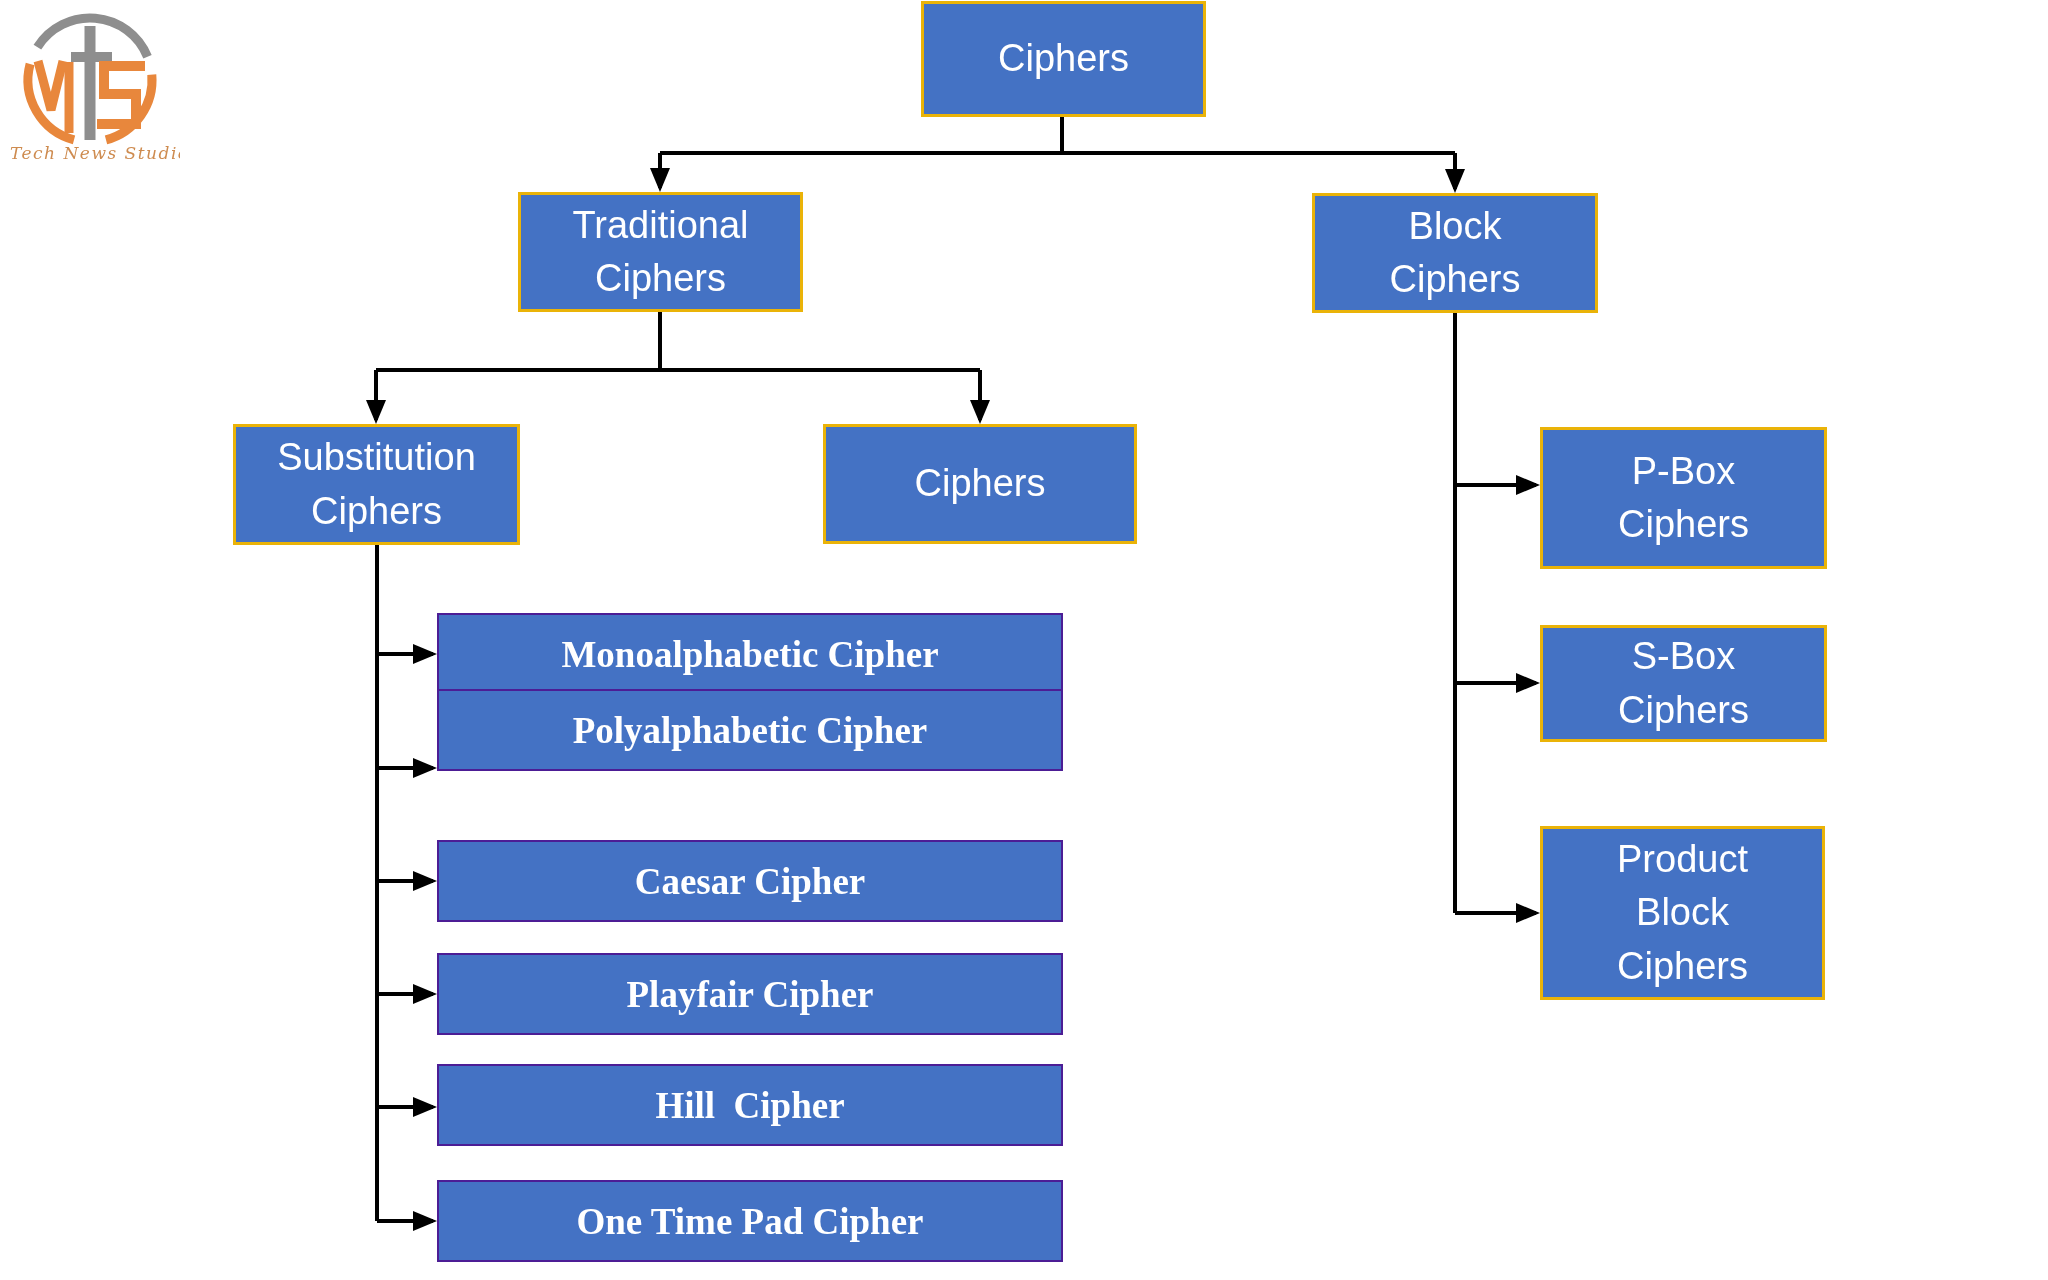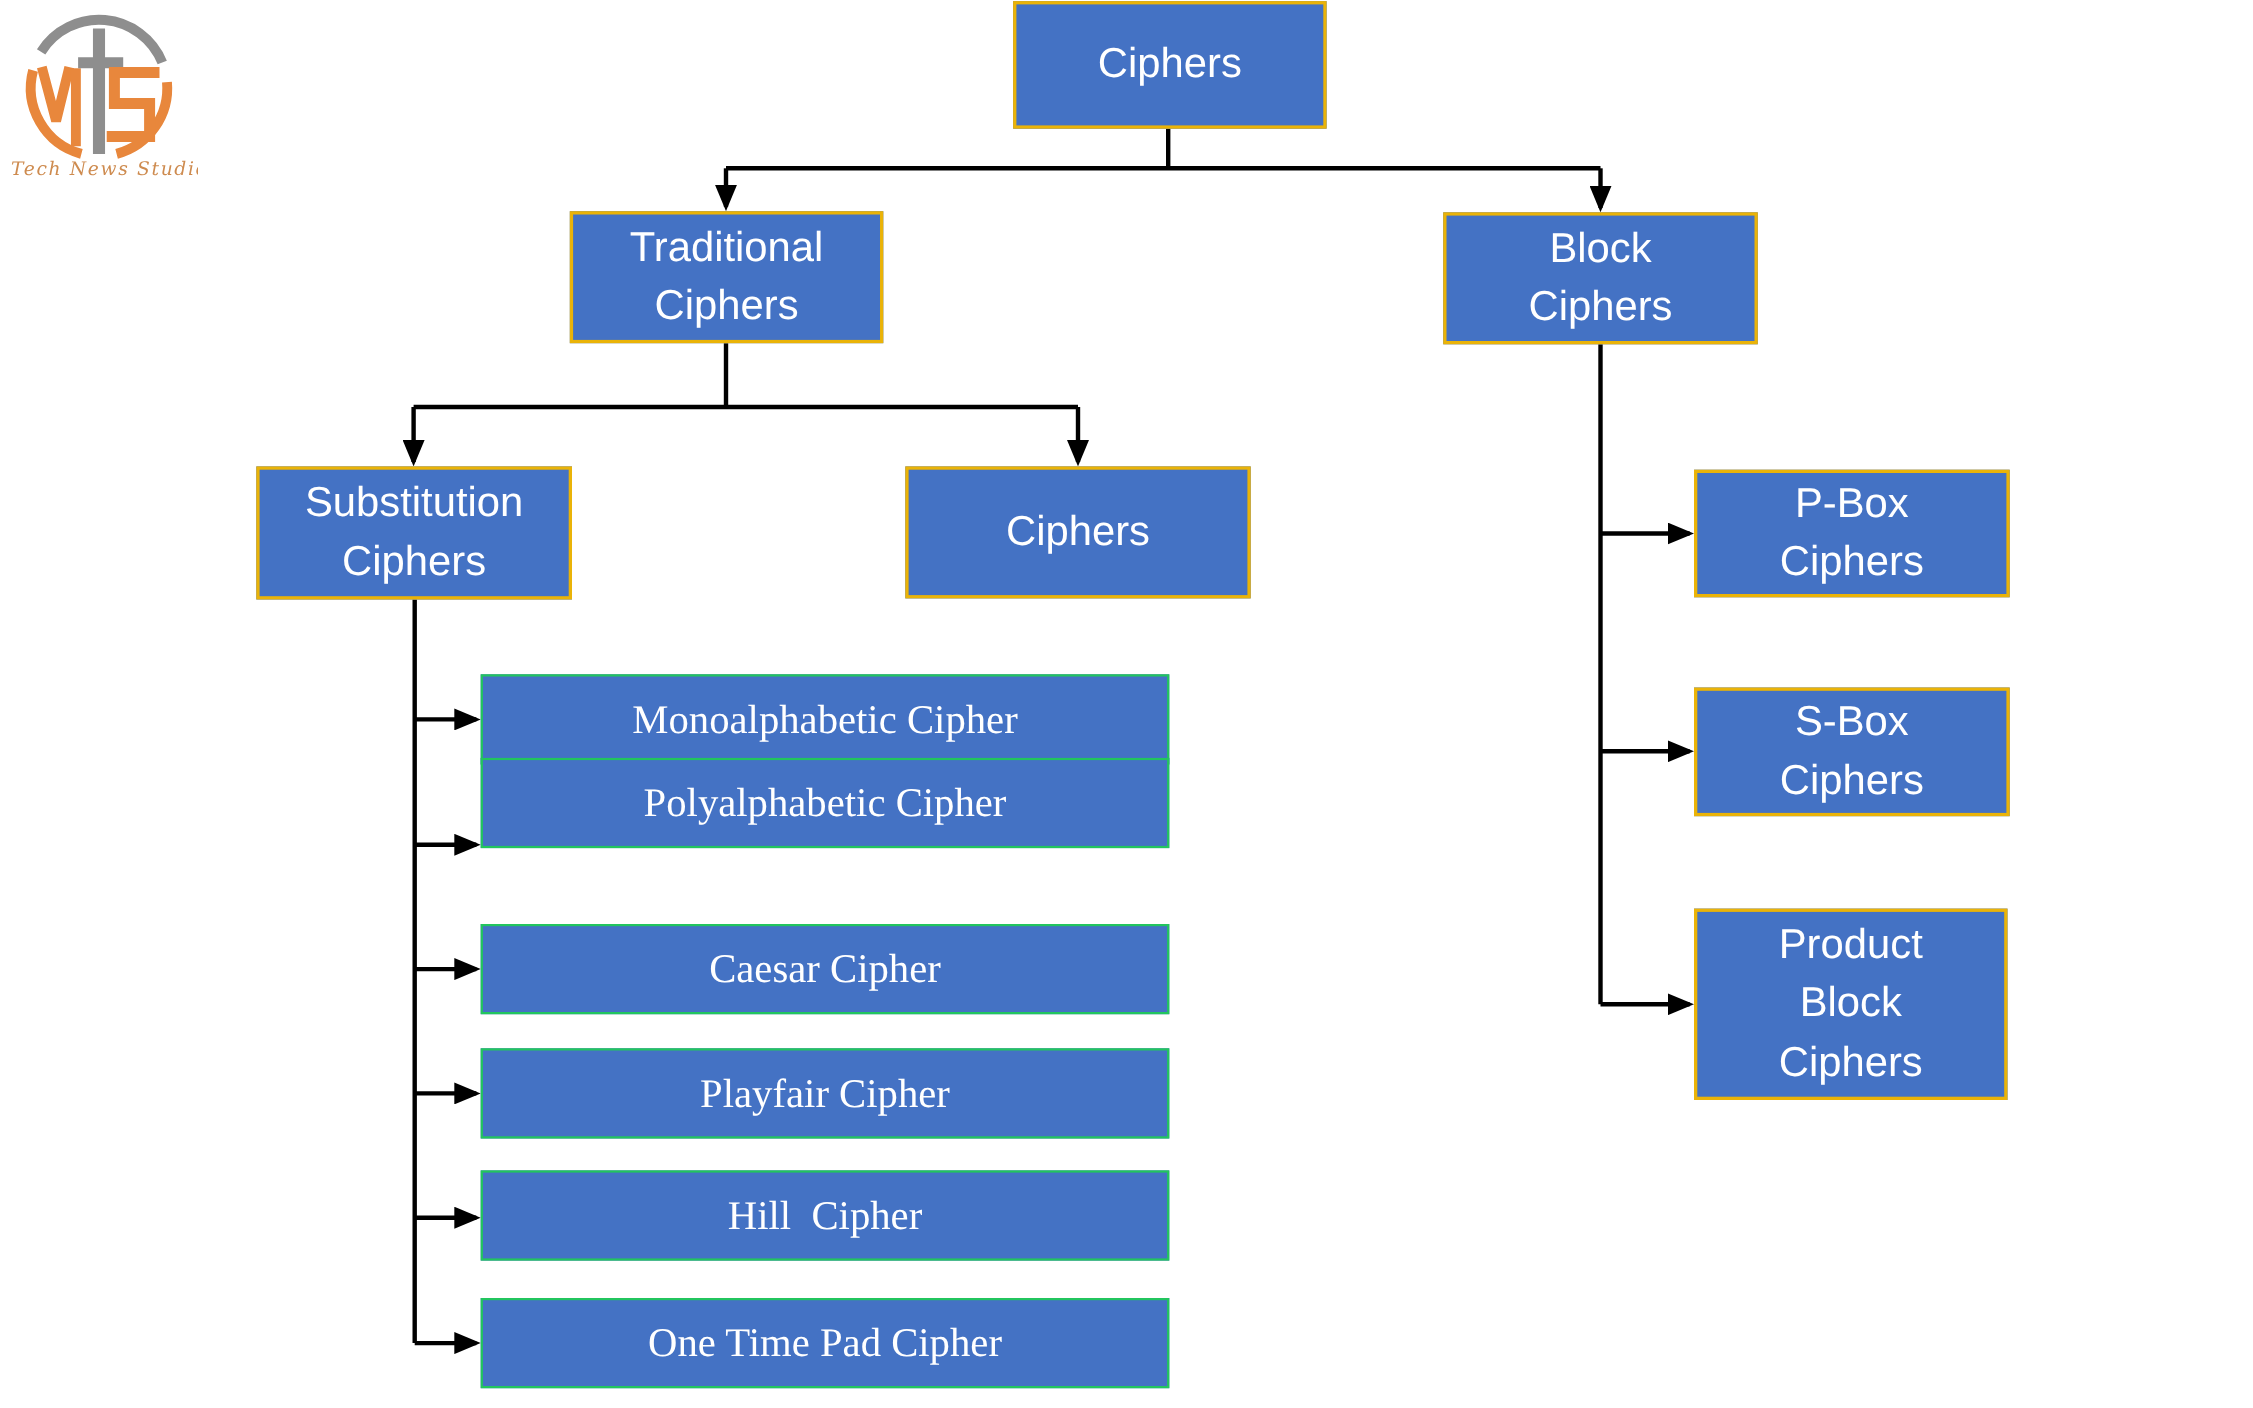--- a/index.html
+++ b/index.html
@@ -32,35 +32,35 @@
     justify-content: center;
     text-align: center;
   }
   .node.sans {
     border: 3px solid #eab308;
     font-size: 38px;
     line-height: 1.4;
     font-weight: 400;
   }
   .node.serif {
-    border: 2px solid #22c55e;
+    border: 2px solid #4c1d95;
     font-family: "Liberation Serif", serif;
-    font-weight: normal;
+    font-weight: bold;
     font-size: 37px;
     white-space: pre;
   }
   .node .ln { display: block; }
 
   
   #n-ciphers        { left: 921px;  top: 1px;    width: 285px; height: 116px; }
   #n-traditional    { left: 518px;  top: 192px;  width: 285px; height: 120px; }
   #n-block          { left: 1312px; top: 193px;  width: 286px; height: 120px; }
   #n-substitution   { left: 233px;  top: 424px;  width: 287px; height: 121px; }
   #n-transposition  { left: 823px;  top: 424px;  width: 314px; height: 120px; }
-  #n-pbox           { left: 1540px; top: 427px;  width: 287px; height: 116px; }
+  #n-pbox           { left: 1540px; top: 427px;  width: 287px; height: 142px; }
   #n-sbox           { left: 1540px; top: 625px;  width: 287px; height: 117px; }
   #n-product        { left: 1540px; top: 826px;  width: 285px; height: 174px; }
 
   .listnode { left: 437px; width: 626px; height: 82px; }
   #n-sub-0 { top: 613px; }
   #n-sub-1 { top: 689px; }
   #n-sub-2 { top: 840px; }
   #n-sub-3 { top: 953px; }
   #n-sub-4 { top: 1064px; text-align: center; }
   #n-sub-5 { top: 1180px; }

